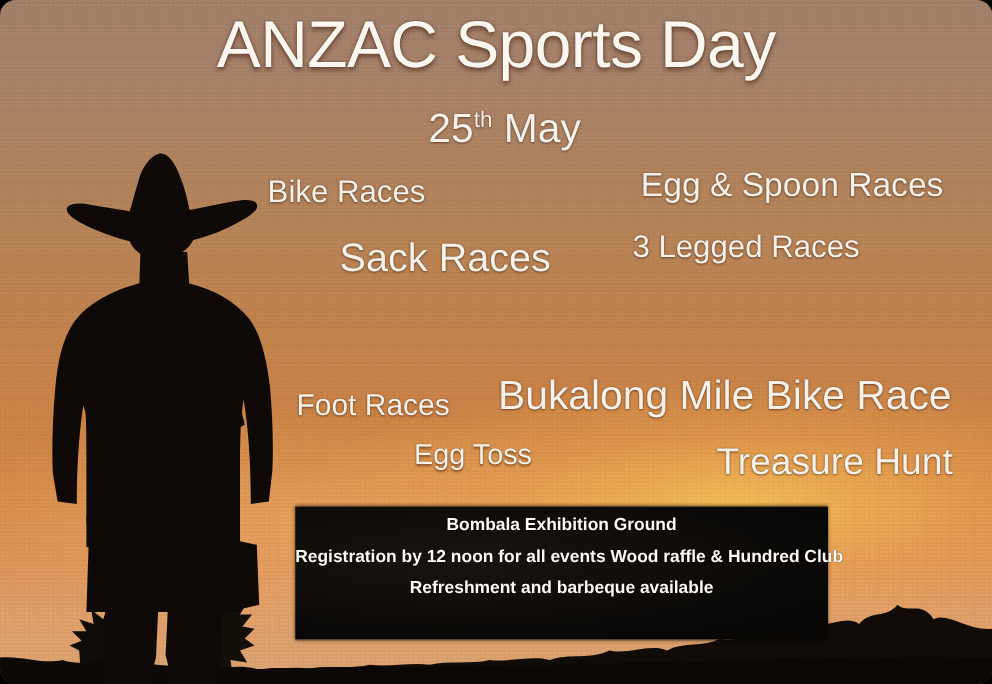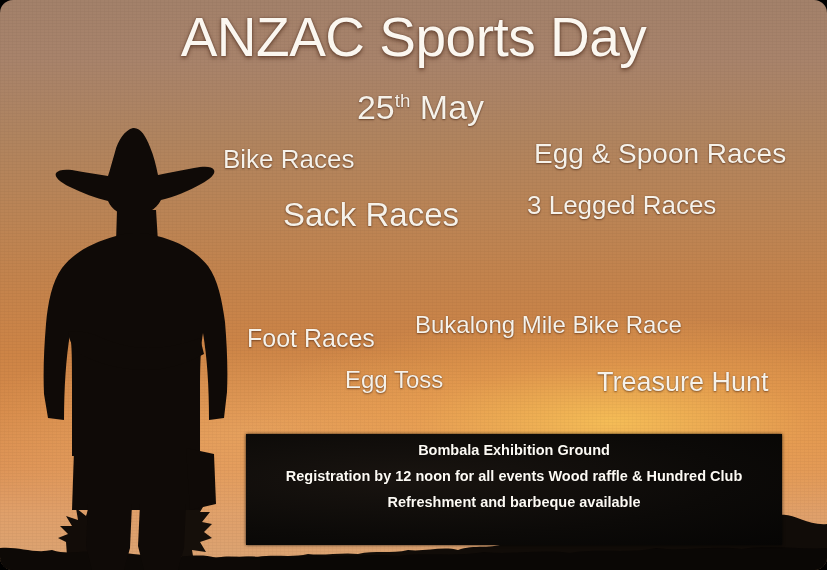--- a/index.html
+++ b/index.html
@@ -86,30 +86,30 @@
   }
 
   .ev { font-weight: 400; }
 
   #ev-bike      { left: 223px; top: 146px; font-size: 26px; }
   #ev-eggspoon  { left: 534px; top: 140px; font-size: 28px; }
   #ev-sack      { left: 283px; top: 198px; font-size: 33px; }
   #ev-3legged   { left: 527px; top: 192px; font-size: 26px; }
   #ev-changi    { left: 232px; top: 251px; font-size: 33px; }
   #ev-foot      { left: 247px; top: 326px; font-size: 25px; }
-  #ev-bukalong  { left: 415px; top: 313px; font-size: 24px; }
+  #ev-bukalong  { left: 415px; top: 313px; font-size: 34px; }
   #ev-eggtoss   { left: 345px; top: 368px; font-size: 24px; }
-  #ev-treasure  { left: 597px; top: 369px; font-size: 27px; }
+  #ev-treasure  { left: 597px; top: 369px; font-size: 31px; }
 
   
   #infobox {
     position: absolute;
     left: 246px;
-    top: 434px;
-    width: 536px;
+    top: 422px;
+    width: 444px;
     height: 111px;
     background:
       radial-gradient(ellipse at 30% 40%, #191410 0%, #0c0a08 60%, #060504 100%);
     box-shadow: 0 0 3px rgba(0,0,0,0.8);
     padding-top: 3px;
     box-sizing: border-box;
   }
   #infobox .line {
     color: #fdfaf4;
     font-size: 14.5px;

